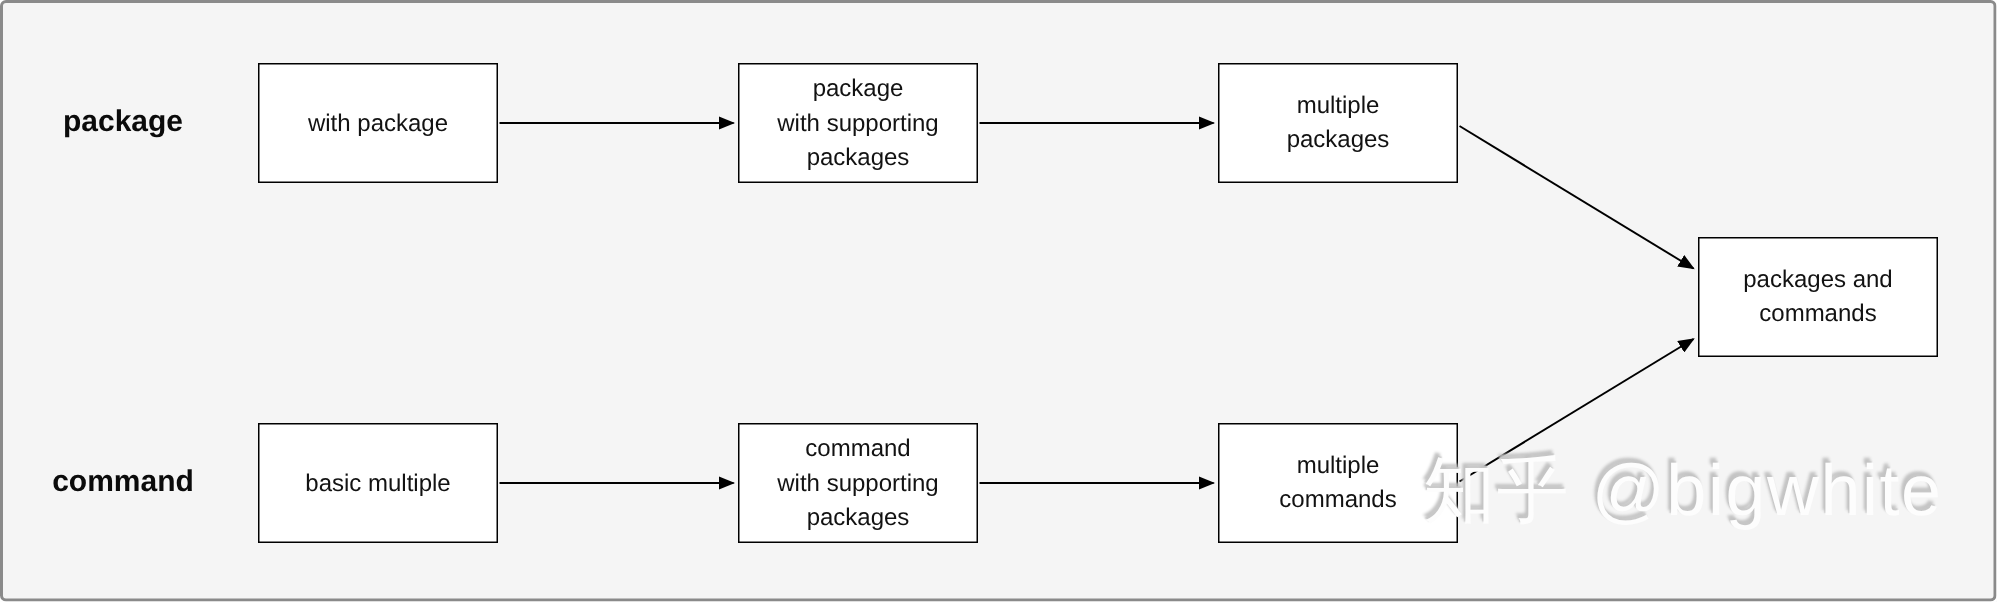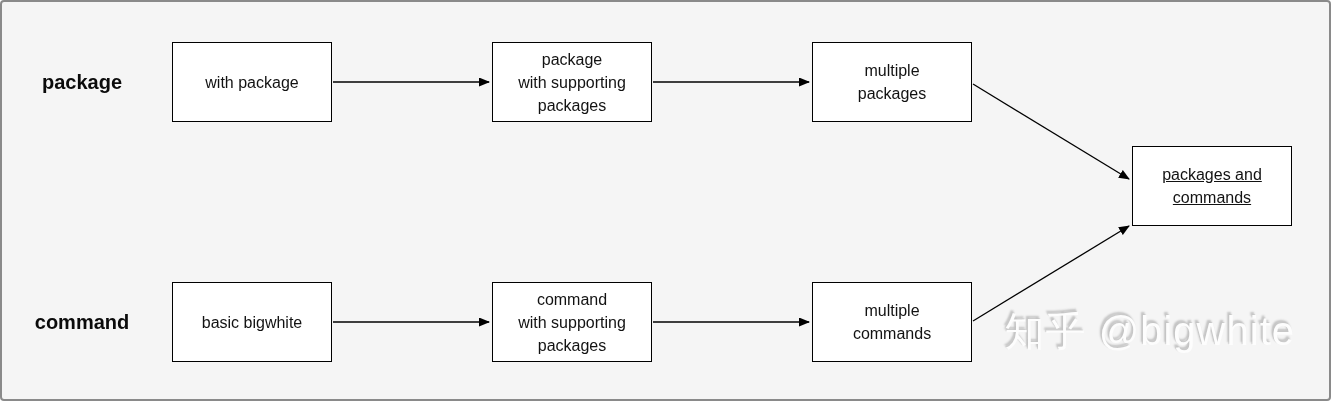--- a/index.html
+++ b/index.html
@@ -40,35 +40,35 @@
     transform: translate(-50%, -50%);
     font-size: 20px;
     font-weight: 700;
     color: #0b0b0b;
     white-space: nowrap;
   }
   .watermark {
     position: absolute;
     right: 34px;
     bottom: 40px;
-    font-size: 40px;
+    font-size: 48px;
     letter-spacing: 1px;
     color: #fdfdfd;
     text-shadow: -2px -3px 2px #c3c3c3, -1px -1px 1px #cccccc;
     white-space: nowrap;
     pointer-events: none;
   }
   
   #node-basic-package        { left: 170px; top: 40px; }
   #node-package-supporting   { left: 490px; top: 40px; }
   #node-multiple-packages    { left: 810px; top: 40px; }
   #node-basic-command        { left: 170px; top: 280px; }
   #node-command-supporting   { left: 490px; top: 280px; }
   #node-multiple-commands    { left: 810px; top: 280px; }
-  #node-packages-and-commands{ left: 1130px; top: 144px; text-decoration: underline; }
+  #node-packages-and-commands{ left: 1130px; top: 156px; }
   #label-package { left: 80px; top: 80px; }
   #label-command { left: 80px; top: 320px; }
 </style>
 </head>
 <body>
 
 <div class="canvas">
 
   <svg class="edges-layer" viewBox="0 0 1331 401" xmlns="http://www.w3.org/2000/svg" aria-hidden="true">
     <defs>
@@ -90,21 +90,21 @@
 
   <div class="node" id="node-basic-package">with package</div>
 
   <div class="node" id="node-package-supporting">package
 with supporting
 packages</div>
 
   <div class="node" id="node-multiple-packages">multiple
 packages</div>
 
-  <div class="node" id="node-basic-command">basic bigwhite</div>
+  <div class="node" id="node-basic-command">basic multiple</div>
 
   <div class="node" id="node-command-supporting">command
 with supporting
 packages</div>
 
   <div class="node" id="node-multiple-commands">multiple
 commands</div>
 
   <div class="node" id="node-packages-and-commands">packages and
 commands</div>

